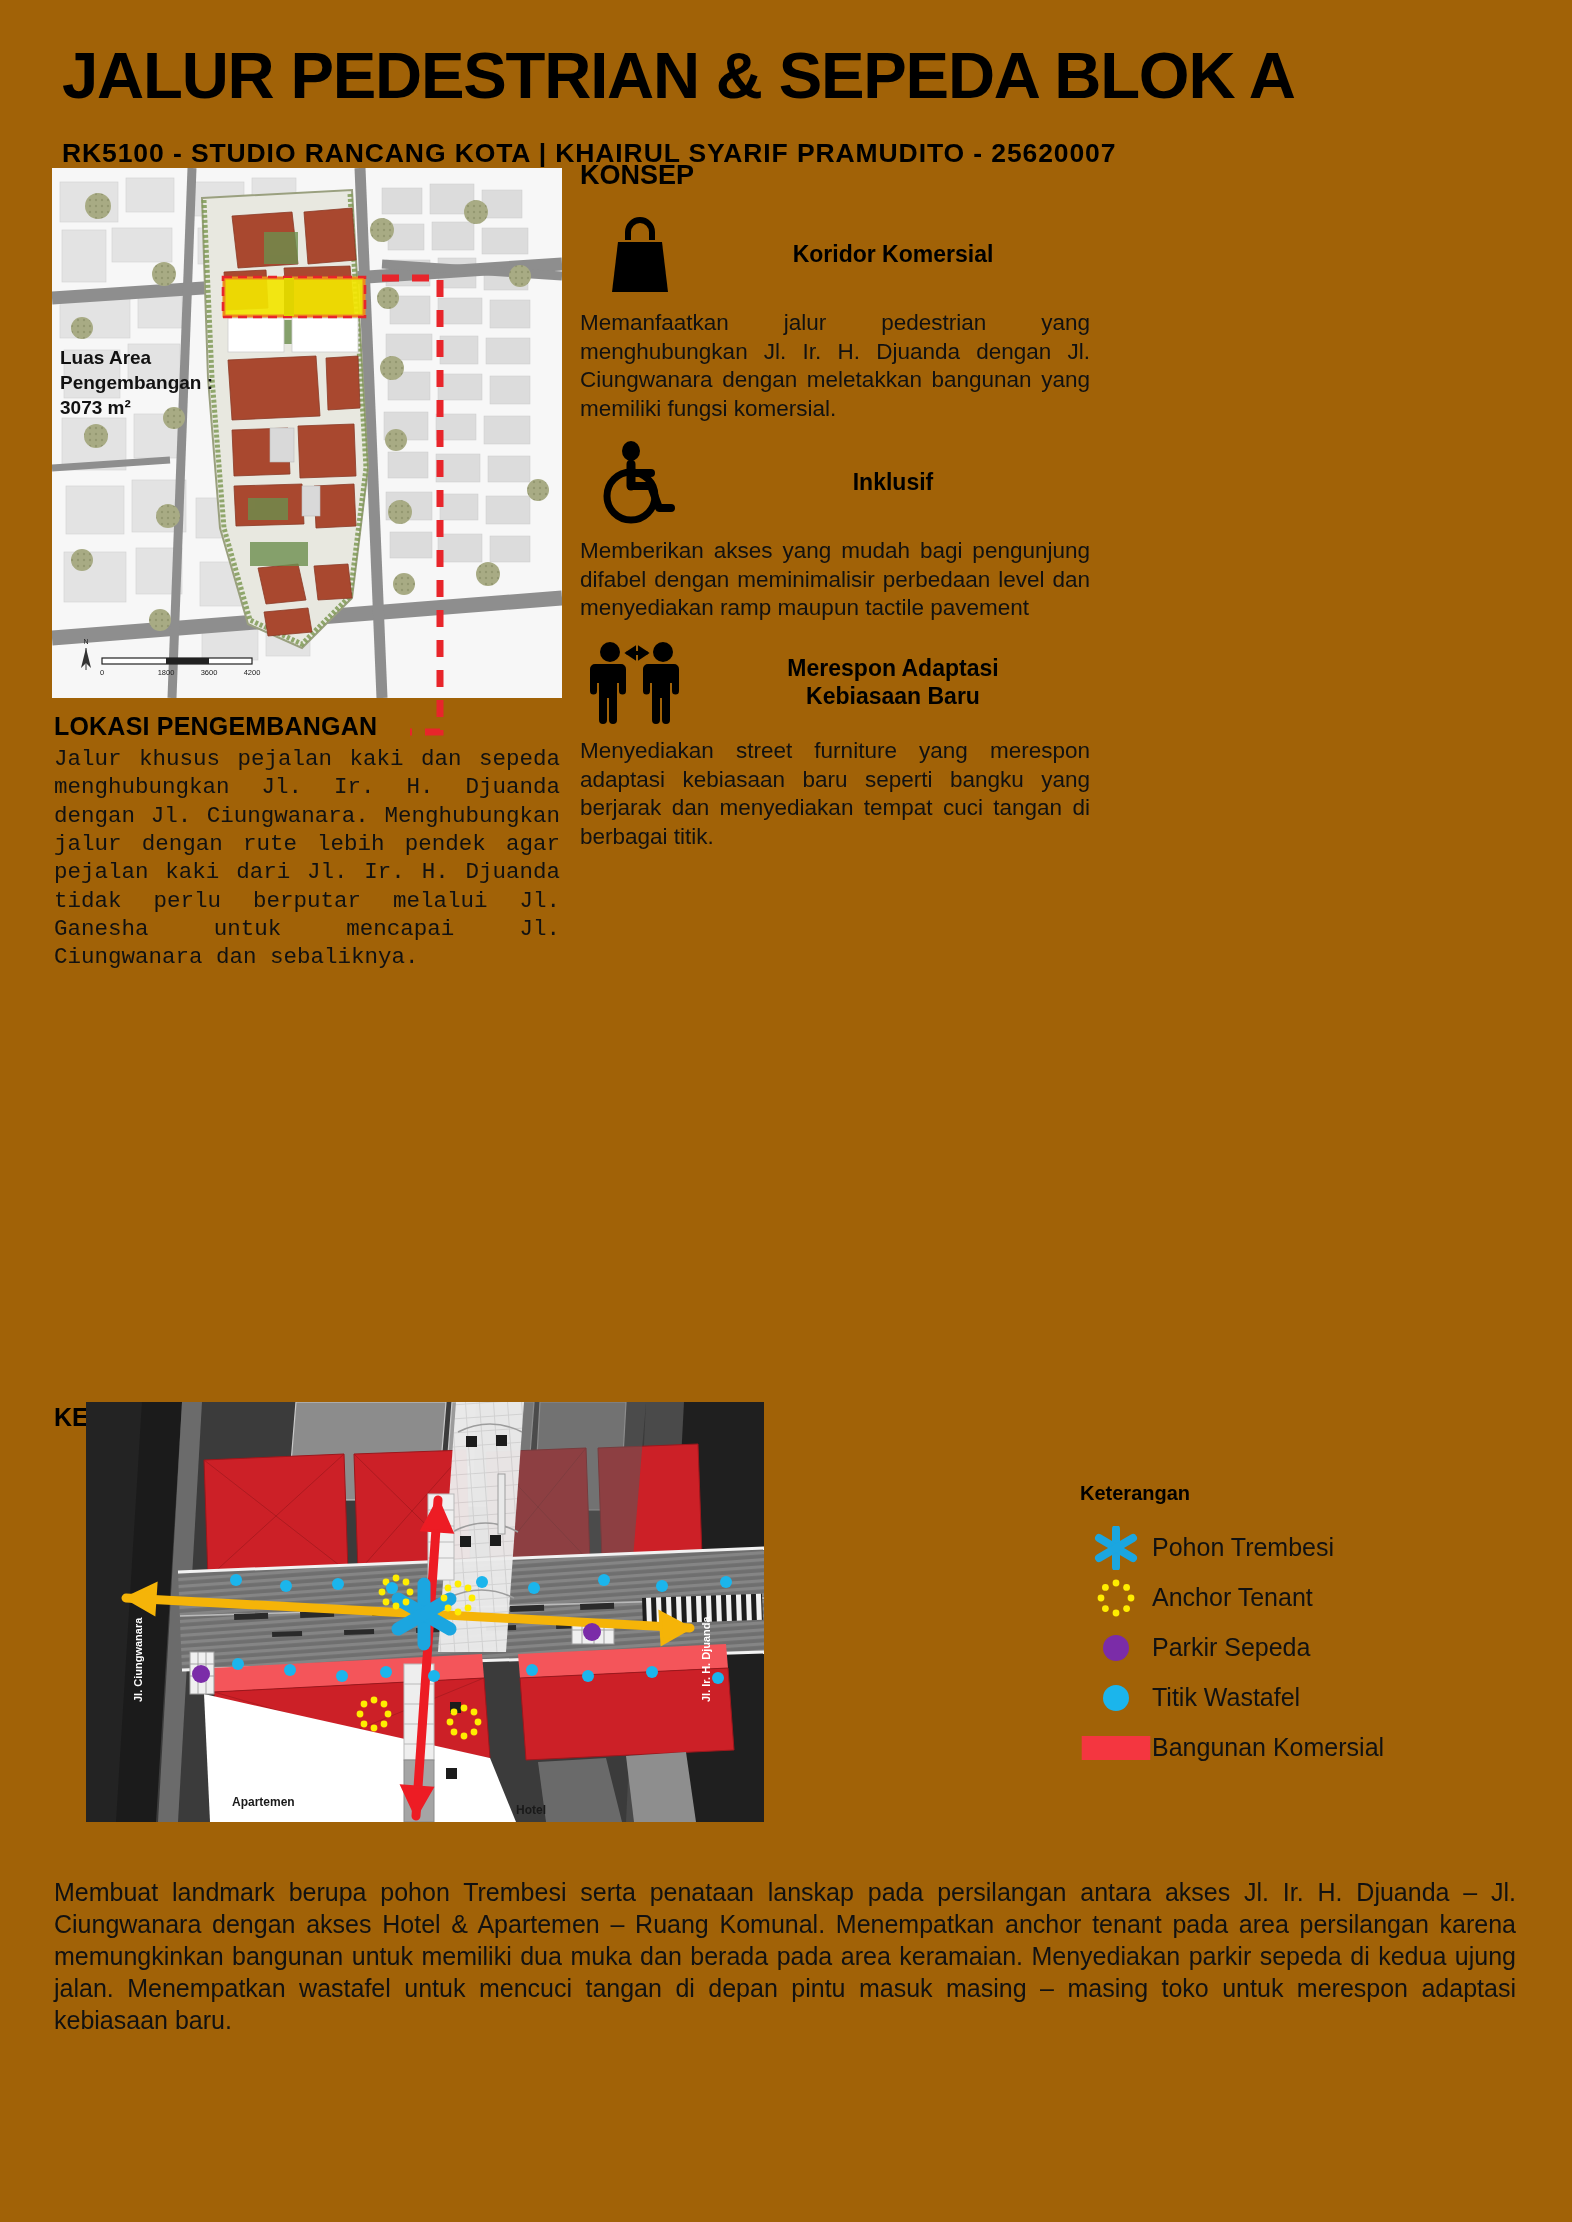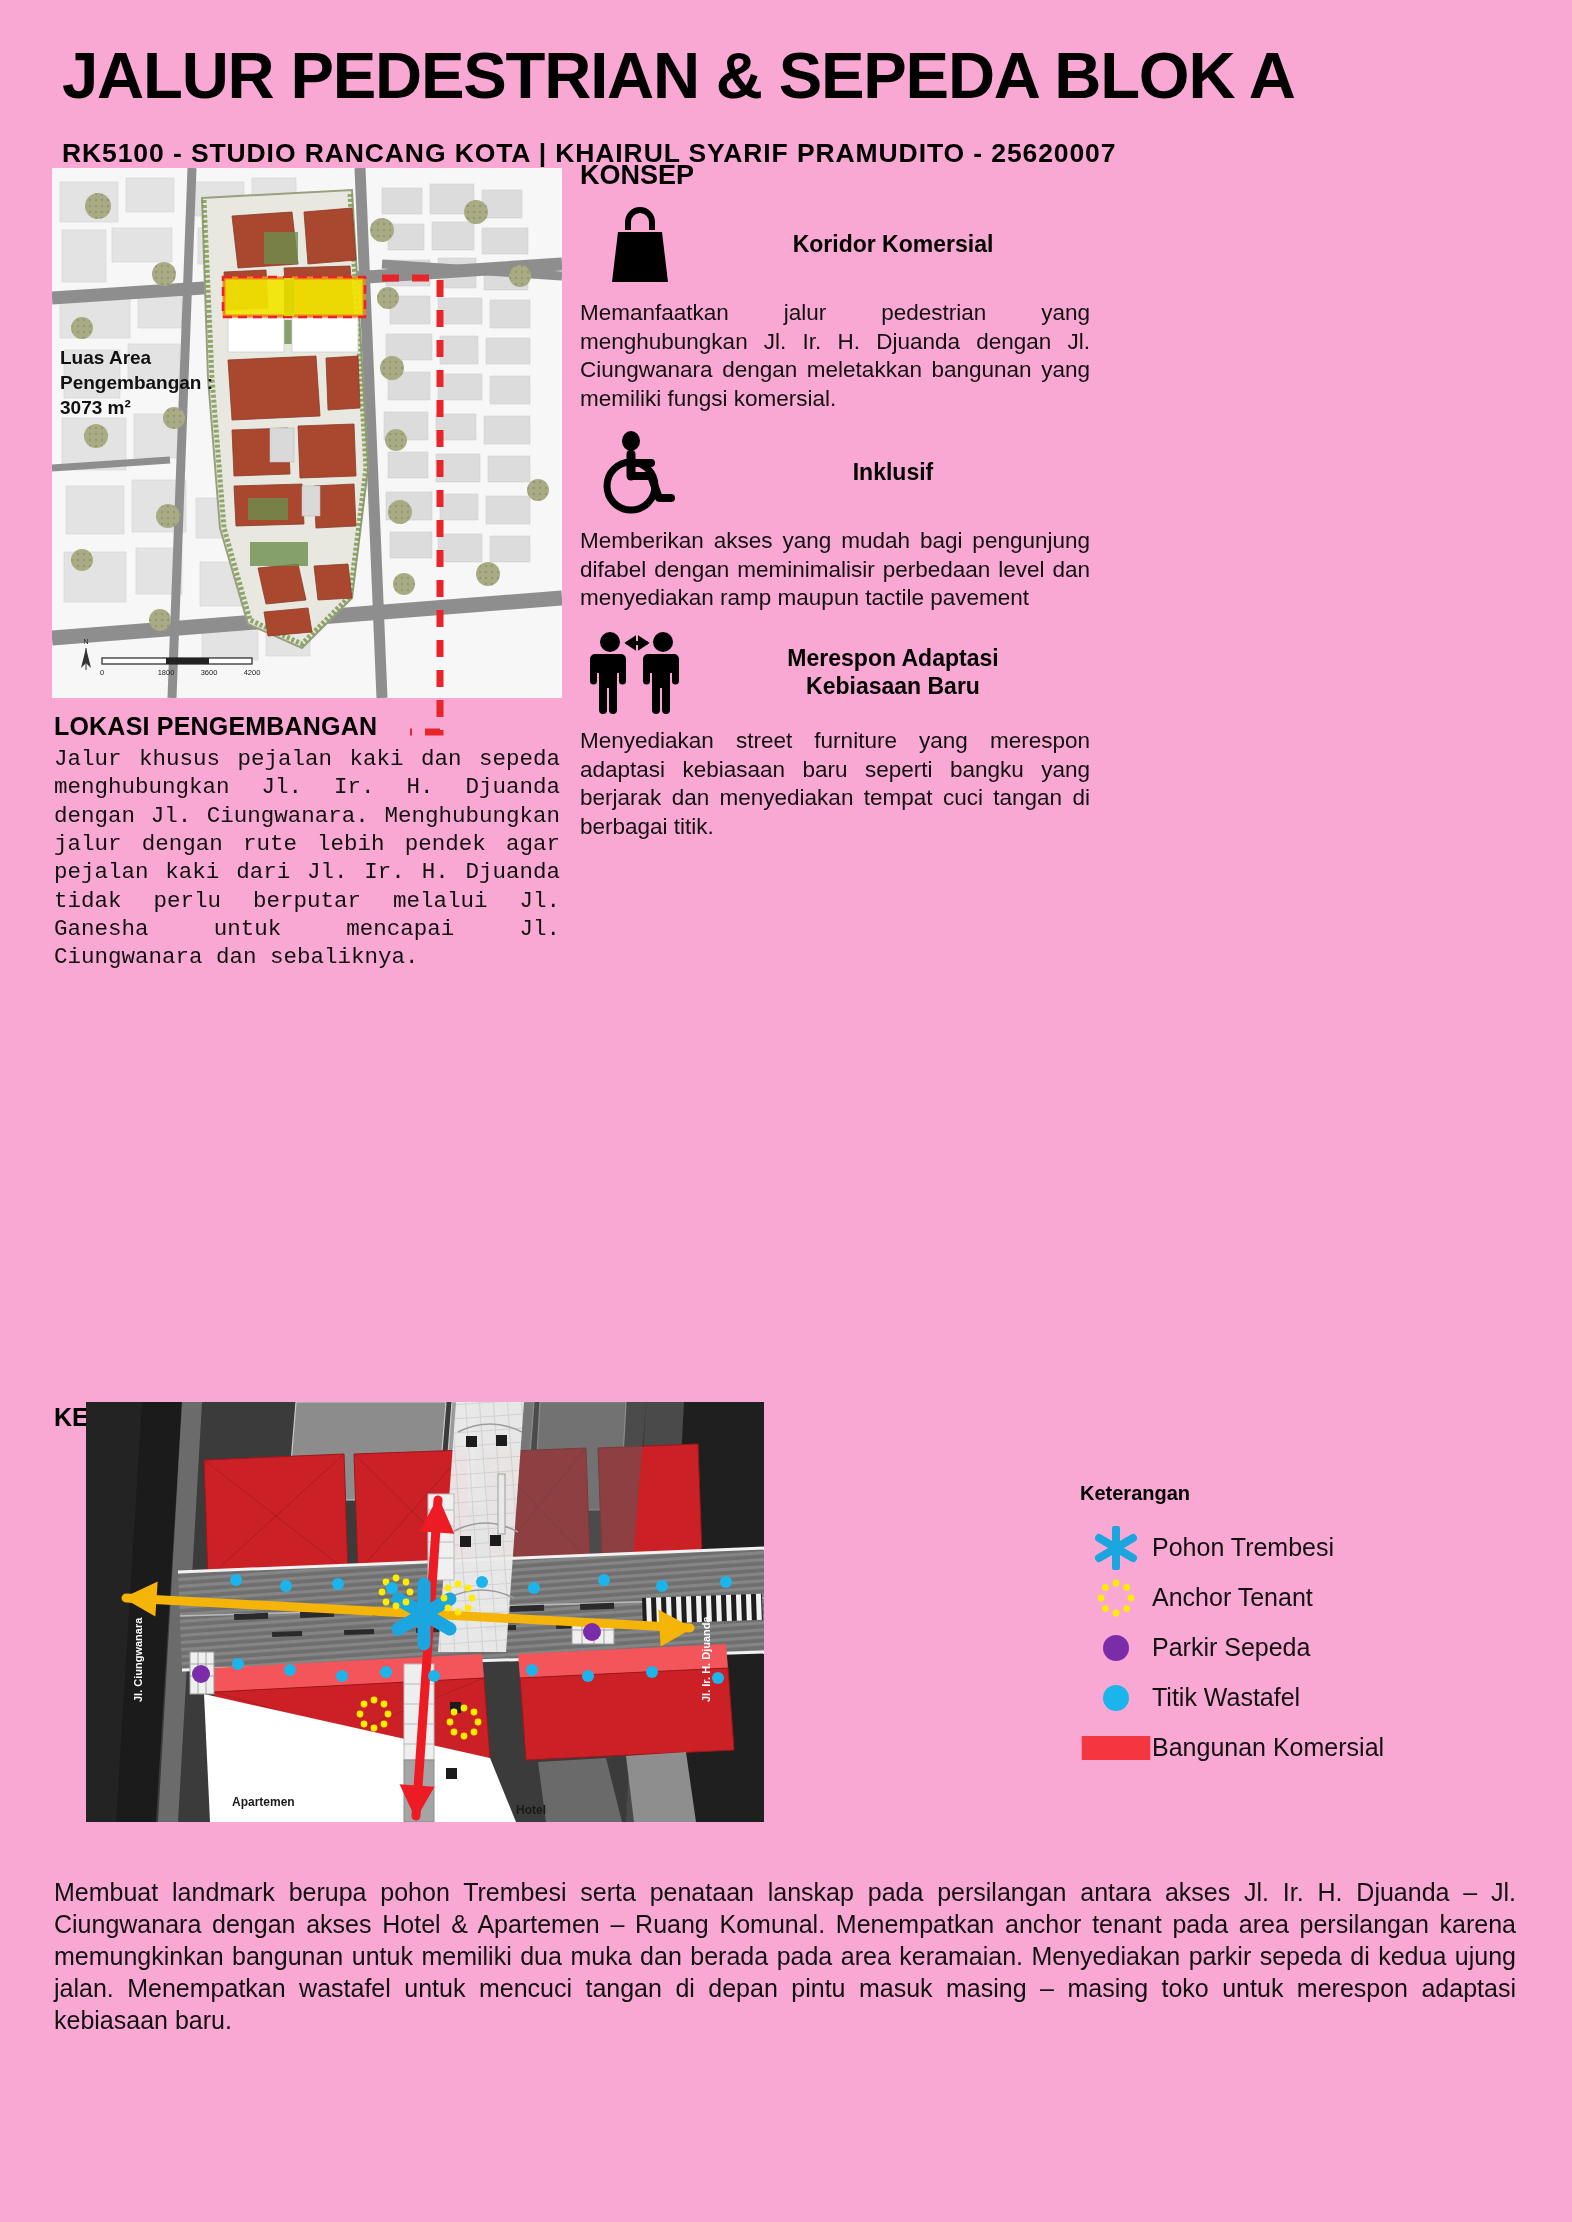--- a/index.html
+++ b/index.html
@@ -8,21 +8,21 @@
     width: 1572px;
     height: 2222px;
     background: #ffffff;
     font-family: "Liberation Sans", sans-serif;
   }
 
   #poster {
     position: relative;
     width: 1572px;
     height: 2222px;
-    background: #f9a8d4;
+    background: #a16207;
     overflow: hidden;
   }
 
   
   #header { position: absolute; left: 62px; top: 44px; width: 1448px; }
   #poster-title {
     font-family: "Liberation Sans", sans-serif;
     font-weight: 700;
     font-size: 64px;
     line-height: 1.0;
@@ -77,21 +77,21 @@
   .body-text {
     font-size: 22.5px;
     line-height: 1.26;
     color: #111;
     text-align: justify;
     font-family: Liberation Mono, monospace;
   }
 
   
   #konsep-col { position: absolute; left: 580px; top: 160px; width: 510px; }
-  #konsep-head { font-weight: 700; font-size: 27px; color: #000; margin-bottom: 8px; }
+  #konsep-head { font-weight: 700; font-size: 27px; color: #000; margin-bottom: 18px; }
 
   .concept { margin-bottom: 14px; }
   .concept-top { display: flex; align-items: center; min-height: 92px; }
   .concept-icon { width: 120px; flex: 0 0 120px; display: flex; align-items: center; justify-content: center; }
   .concept-title {
     flex: 1;
     text-align: center;
     font-weight: 700;
     font-size: 23px;
     line-height: 1.2;

